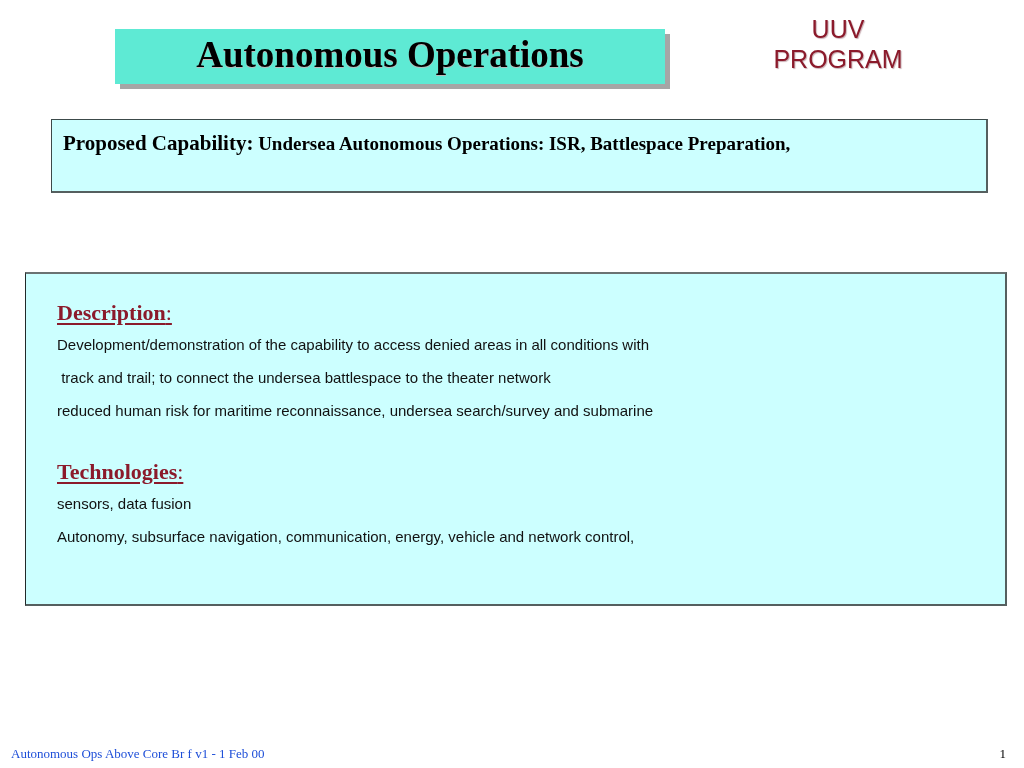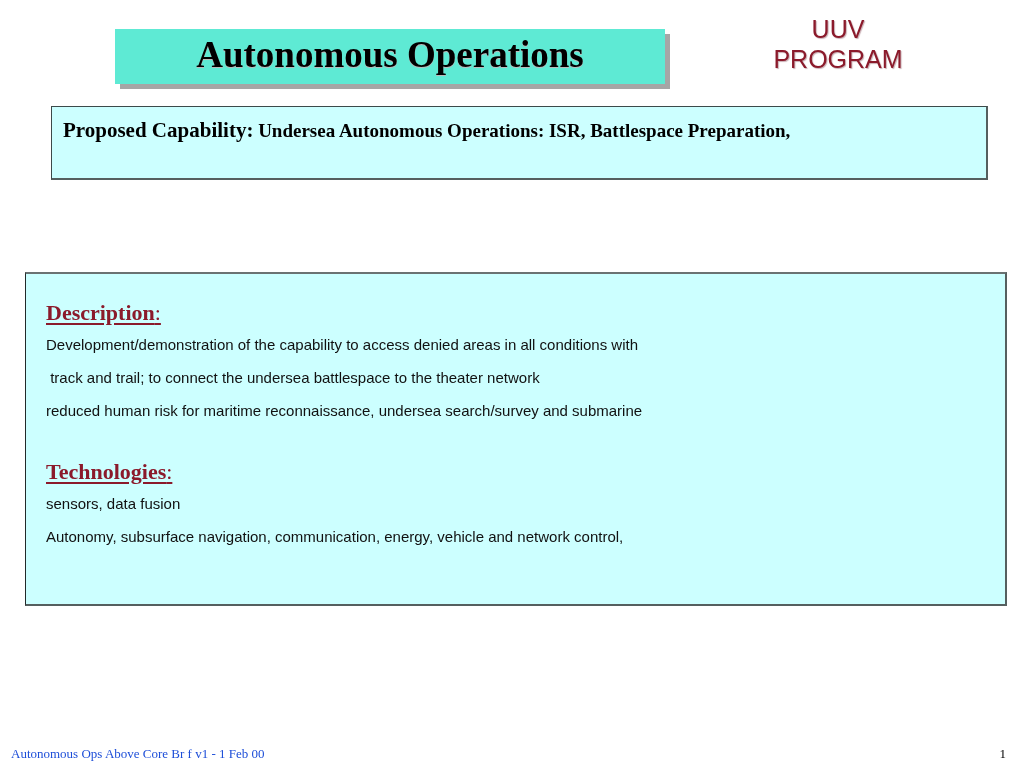--- a/index.html
+++ b/index.html
@@ -45,21 +45,21 @@
       text-align: center;
       font-family: Liberation Sans, sans-serif;
       font-size: 25px;
       line-height: 30px;
       color: var(--accent, #8b1a2b);
       text-shadow: 1px 1px 1px #c9b0b5;
     }
     .capability-box {
       position: absolute;
       left: 51px;
-      top: 106px;
+      top: 119px;
       width: 937px;
       height: 74px;
       background: #ccffff;
       border: 1px solid #3c4a4a;
       border-right: 2px solid #555f5f;
       border-bottom: 2px solid #555f5f;
       box-sizing: border-box;
       padding: 9px 16px 0 11px;
       font-family: "Liberation Serif", serif;
       font-weight: bold;
@@ -74,21 +74,21 @@
       left: 25px;
       top: 272px;
       width: 982px;
       height: 334px;
       background: #ccffff;
       border: 1px solid #222a2a;
       border-top: 2px solid #6a7272;
       border-right: 2px solid #555f5f;
       border-bottom: 2px solid #555f5f;
       box-sizing: border-box;
-      padding: 24px 0 0 20px;
+      padding: 24px 0 0 31px;
     }
     .section-heading {
       font-family: "Liberation Serif", serif;
       font-size: 22px;
       line-height: 30px;
       color: var(--accent, #8b1a2b);
       height: 30px;
     }
     .section-heading .hword {
       font-weight: bold;

